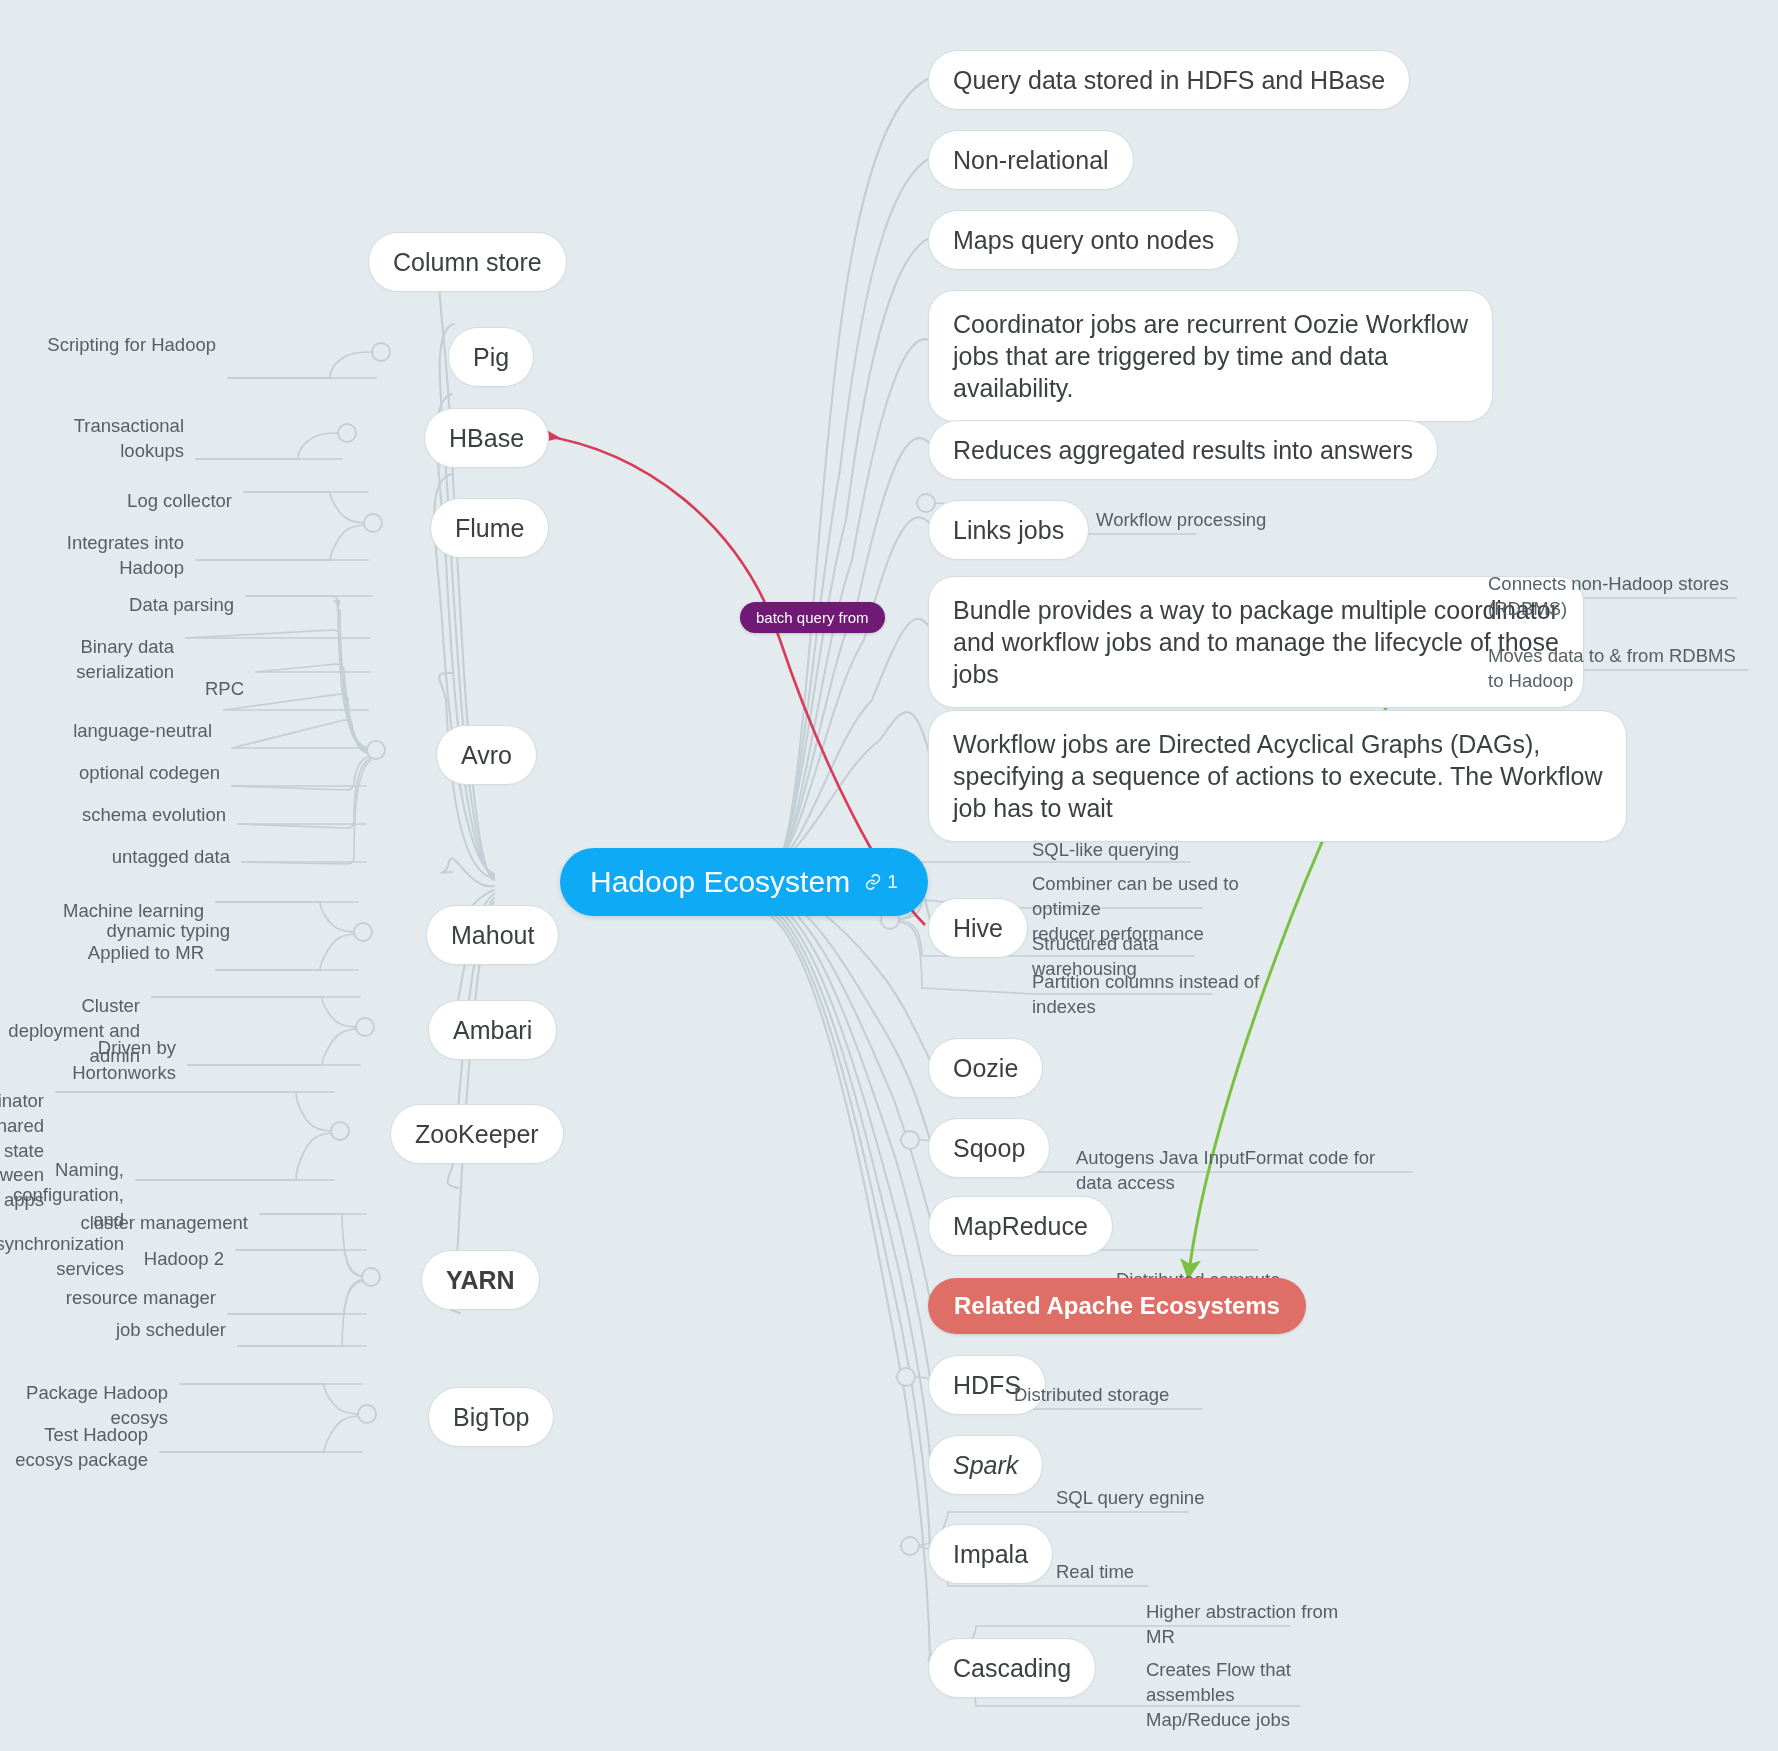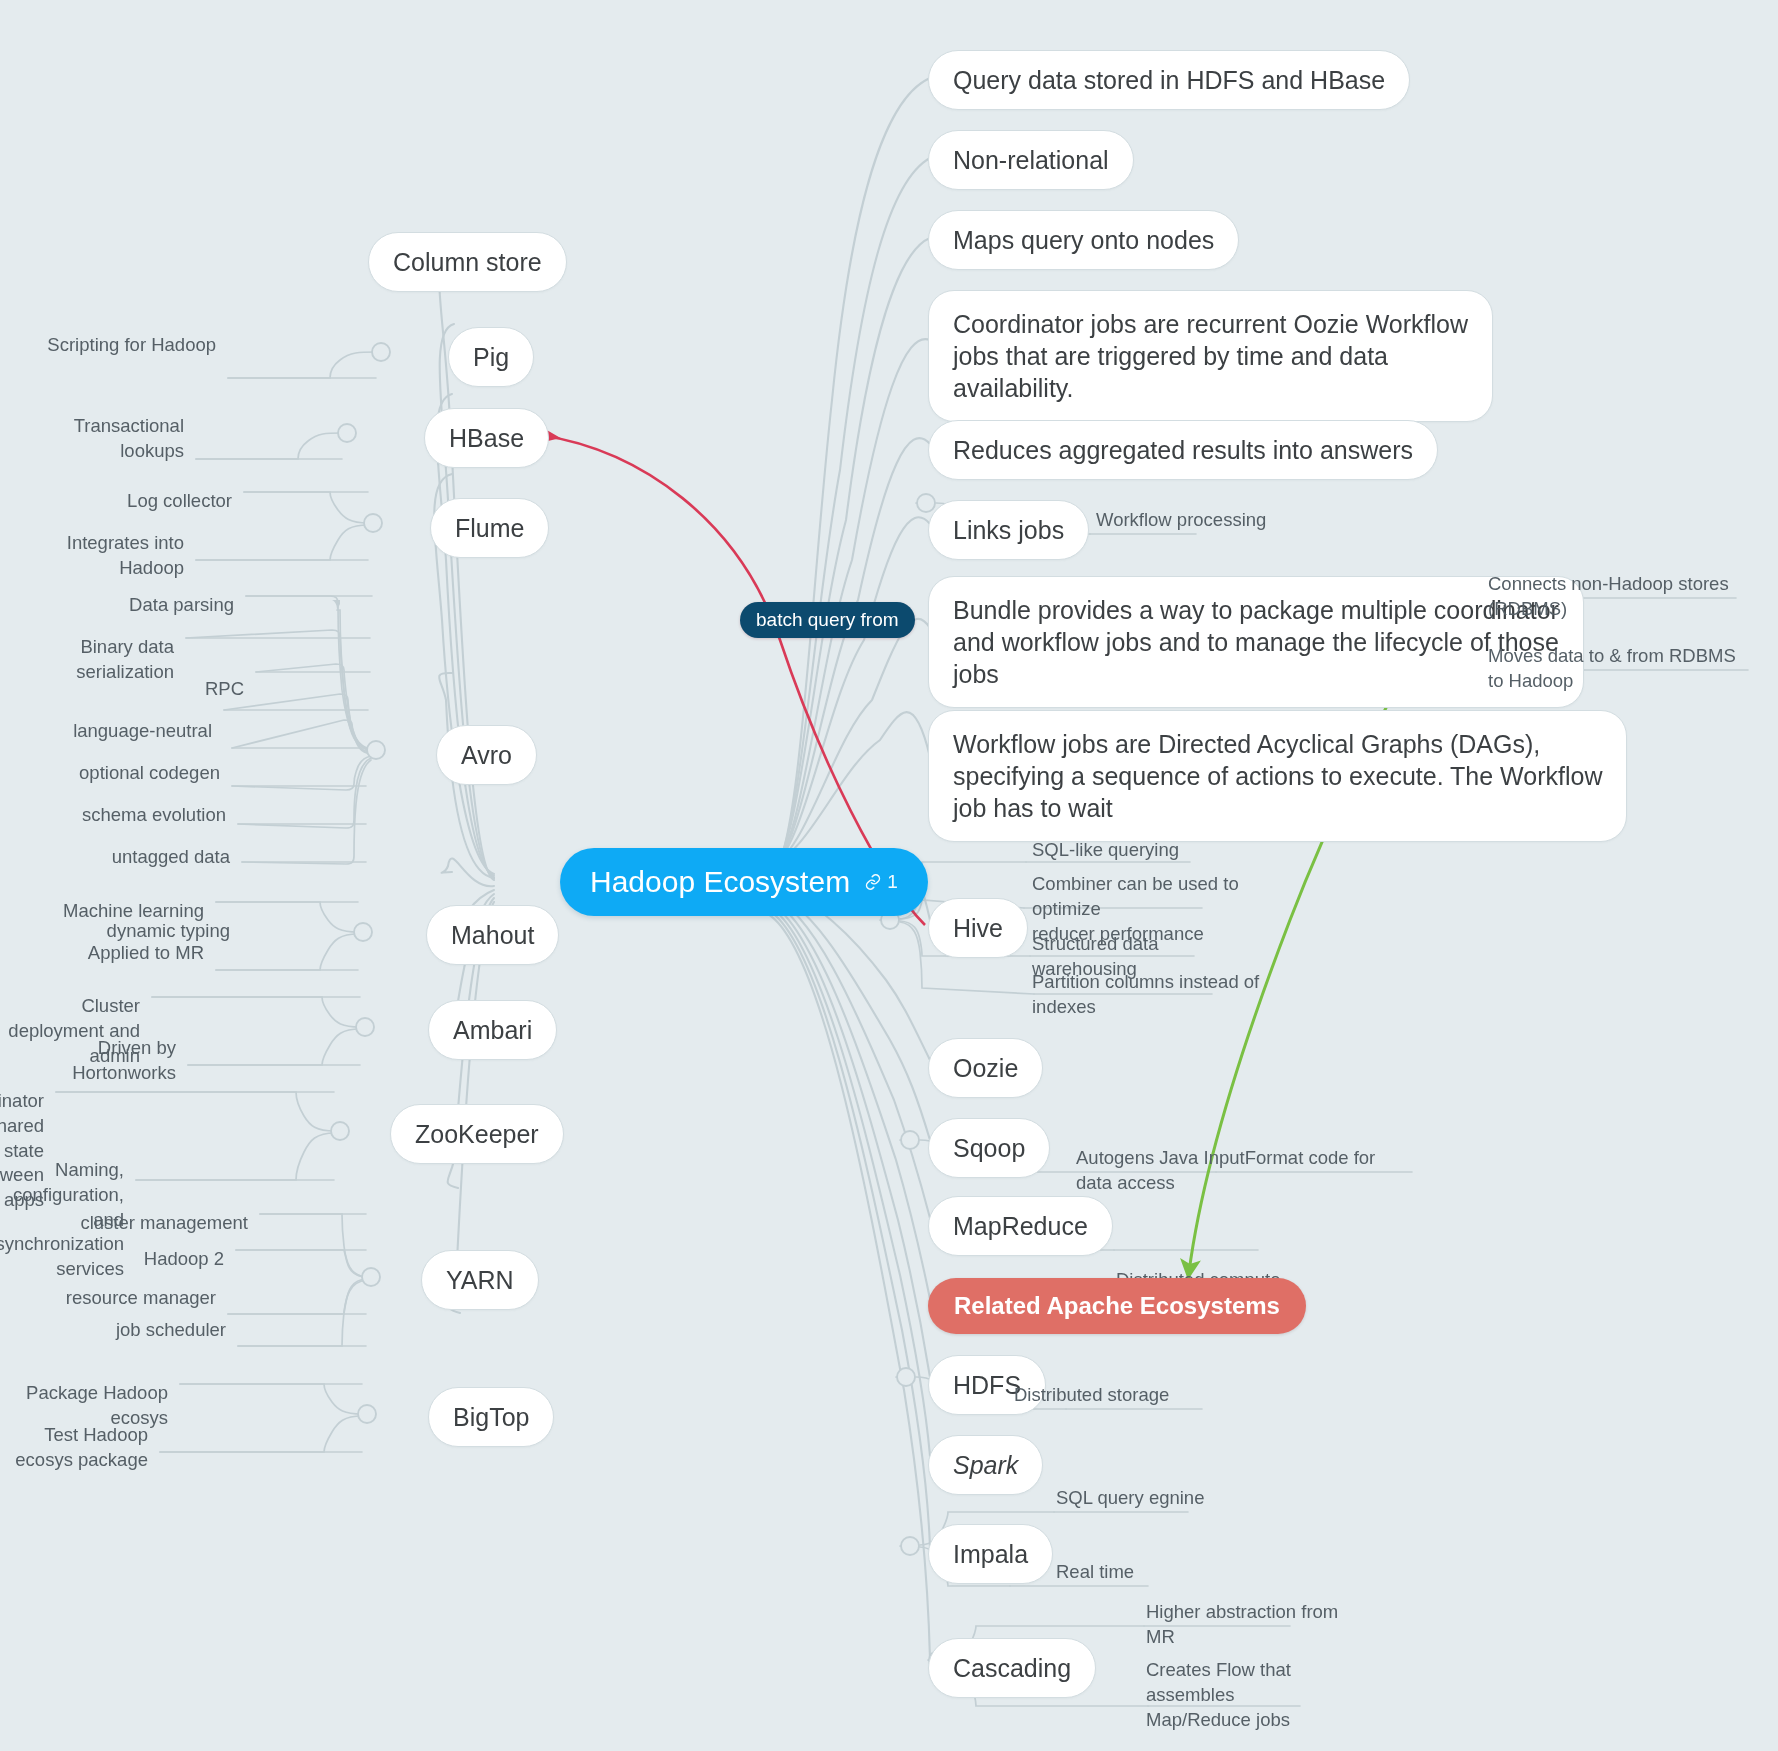--- a/index.html
+++ b/index.html
@@ -89,23 +89,23 @@
     line-height: 1.34;
     padding: 0 6px 4px 6px;
     background: transparent;
     border: none;
   }
   .leaf.r { justify-content: flex-end; text-align: right; }
   .leaf.l { justify-content: flex-start; text-align: left; }
   
   .rel-label {
     position: absolute;
-    background: #0c4a6e;
+    background: #701a75;
     color: #fff;
-    font-size: 19px;
+    font-size: 15px;
     padding: 7px 16px;
     border-radius: 999px;
     white-space: nowrap;
     box-shadow: 0 1px 3px rgba(120,30,50,0.22);
   }
 </style>
 </head>
 <body>
 
 <div id="canvas">
@@ -340,21 +340,21 @@
 
   <div class="node topic" style="left:428px; top:1000px;">Ambari</div>
   <div class="node leaf r" style="left:0px; top:994px; width:146px;">Cluster deployment and admin</div>
   <div class="node leaf r" style="left:0px; top:1036px; width:182px;">Driven by Hortonworks</div>
 
   <div class="node topic" style="left:390px; top:1104px;">ZooKeeper</div>
   <div class="node leaf r" style="left:0px; top:1089px; width:50px;">Coordinator of shared state between apps</div>
   <div class="node leaf r" style="left:0px; top:1158px; width:130px;">Naming, configuration, and
 synchronization services</div>
 
-  <div class="node topic" style="left:421px; top:1250px;">YARN</div>
+  <div class="node topic" style="left:421px; top:1250px;font-weight:bold;">YARN</div>
   <div class="node leaf r" style="left:0px; top:1211px; width:254px;">cluster management</div>
   <div class="node leaf r" style="left:0px; top:1247px; width:230px;">Hadoop 2</div>
   <div class="node leaf r" style="left:0px; top:1286px; width:222px;">resource manager</div>
   <div class="node leaf r" style="left:0px; top:1318px; width:232px;">job scheduler</div>
 
   <div class="node topic" style="left:428px; top:1387px;">BigTop</div>
   <div class="node leaf r" style="left:0px; top:1381px; width:174px;">Package Hadoop ecosys</div>
   <div class="node leaf r" style="left:0px; top:1423px; width:154px;">Test Hadoop ecosys package</div>
 
   <div class="node topic" style="left:928px; top:50px;">Query data stored in HDFS and HBase</div>

